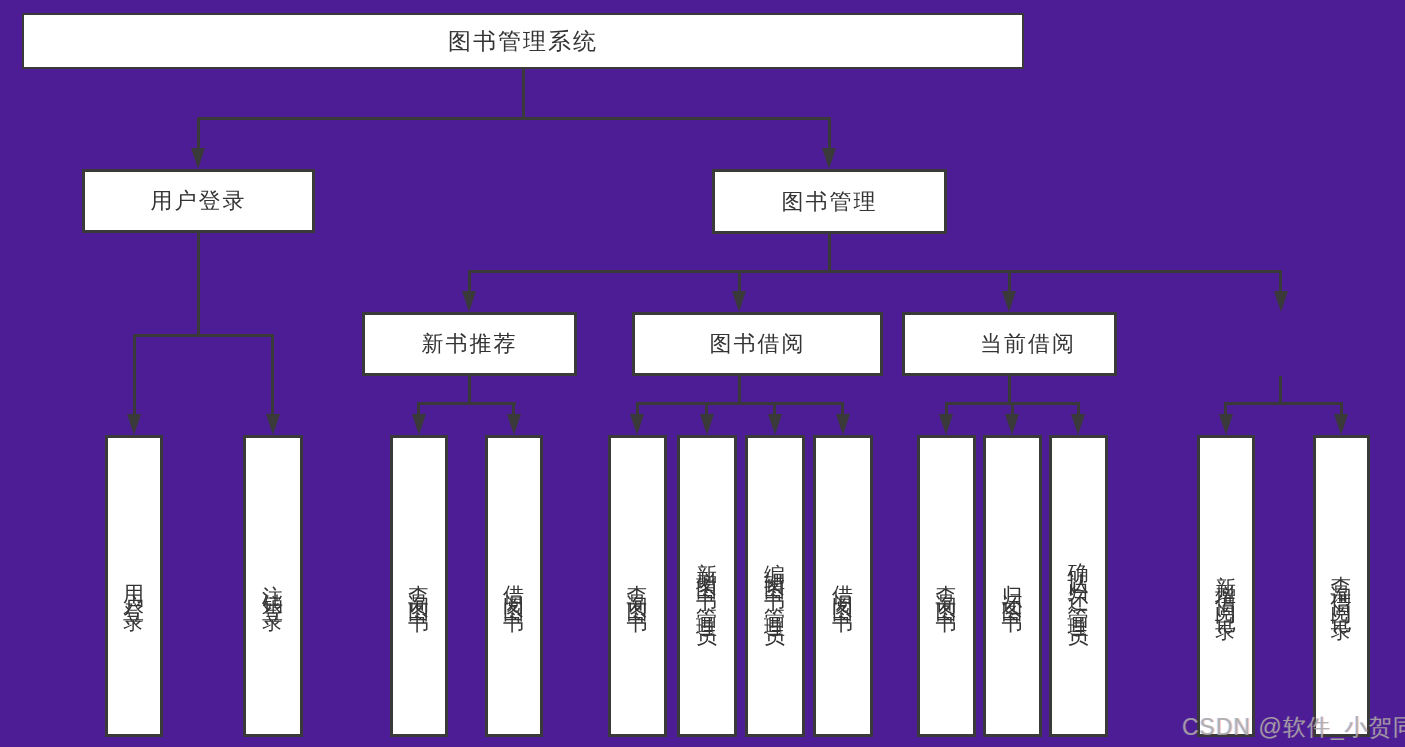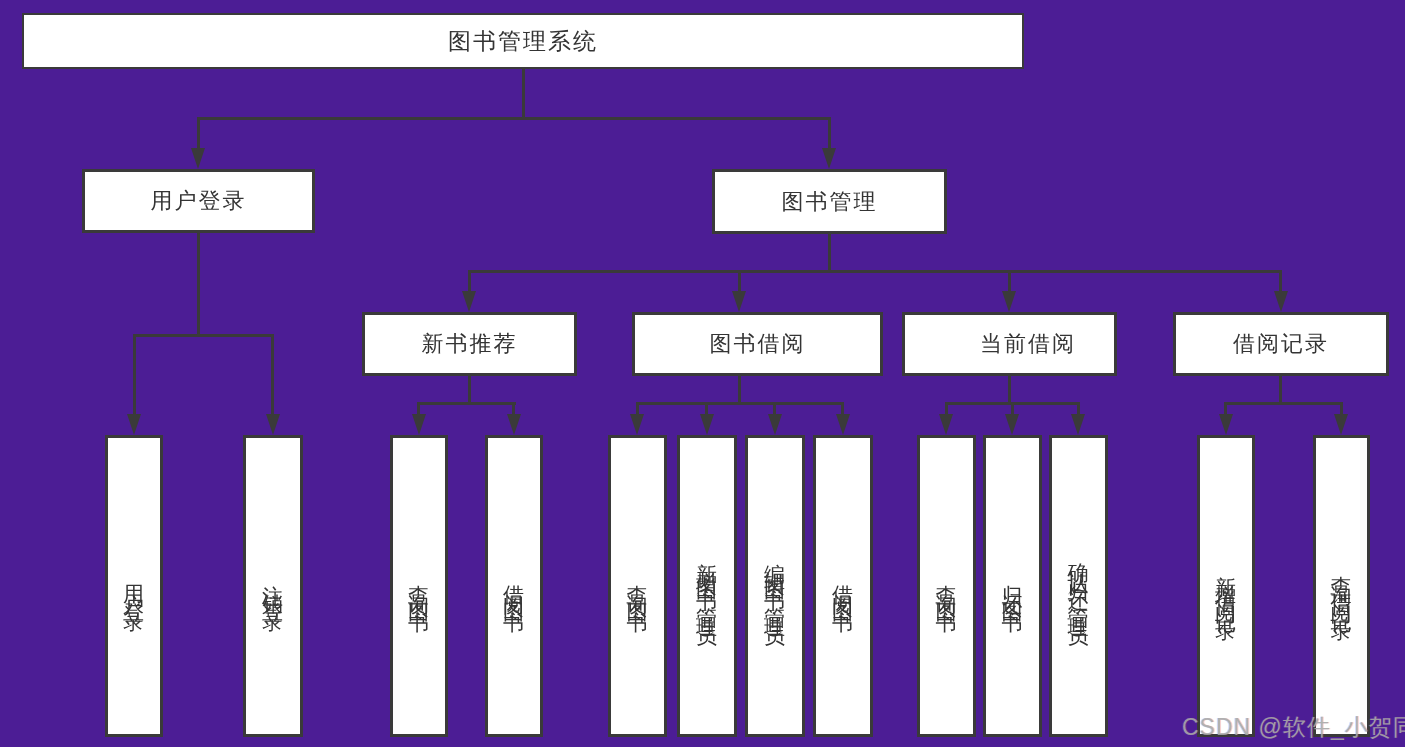--- a/index.html
+++ b/index.html
@@ -113,23 +113,20 @@
 
   <div class="box" style="left:362px;top:312px;width:215px;height:64px;">
     <span>新书推荐</span>
   </div>
   <div class="box" style="left:632px;top:312px;width:251px;height:64px;">
     <span>图书借阅</span>
   </div>
   <div class="box" style="left:902px;top:312px;width:215px;height:64px;padding-left:37px;">
     <span>当前借阅</span>
   </div>
-  <div class="box" style="left:1173px;top:312px;width:216px;height:64px;">
-    <span>借阅记录</span>
-  </div>
 
   <div class="vbox" style="left:105px;top:435px;width:58px;height:302px;">
     <span>用户登录</span>
   </div>
   <div class="vbox" style="left:243px;top:435px;width:60px;height:302px;">
     <span>注销登录</span>
   </div>
   <div class="vbox" style="left:390px;top:435px;width:58px;height:302px;">
     <span>查询图书</span>
   </div>

